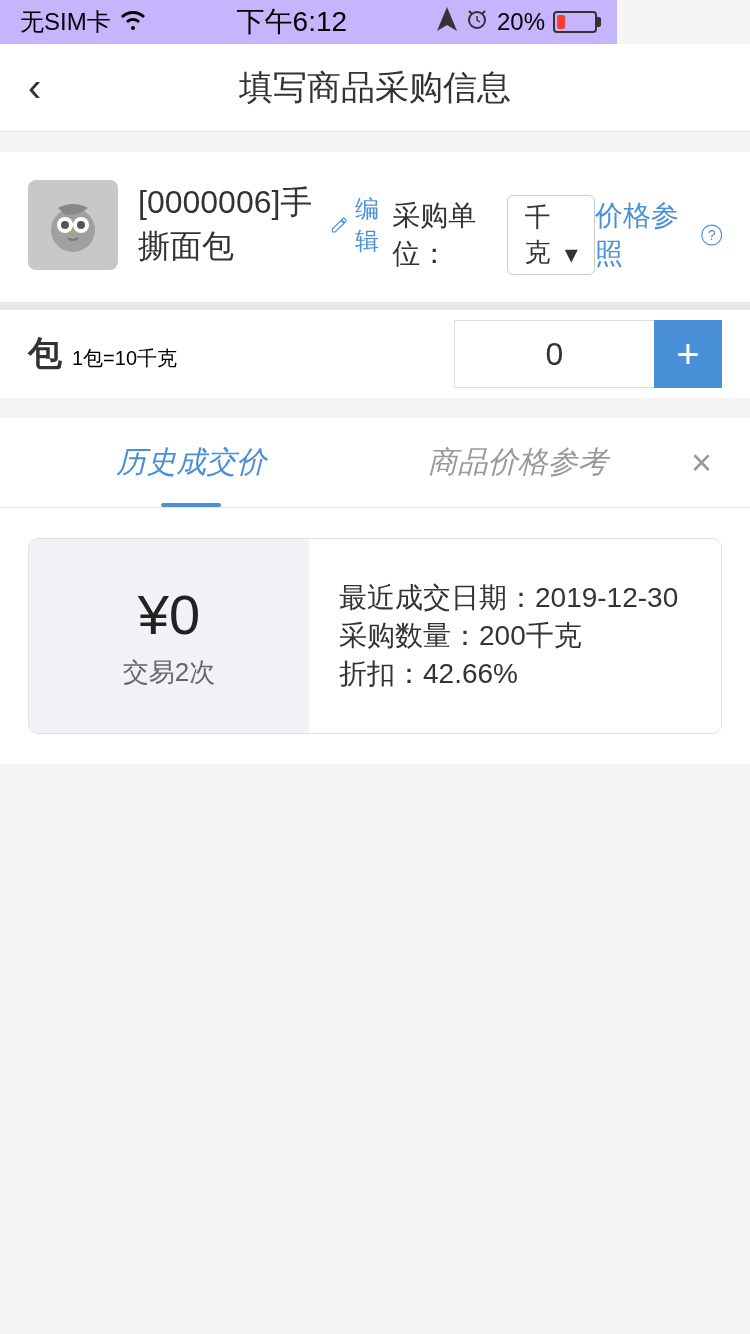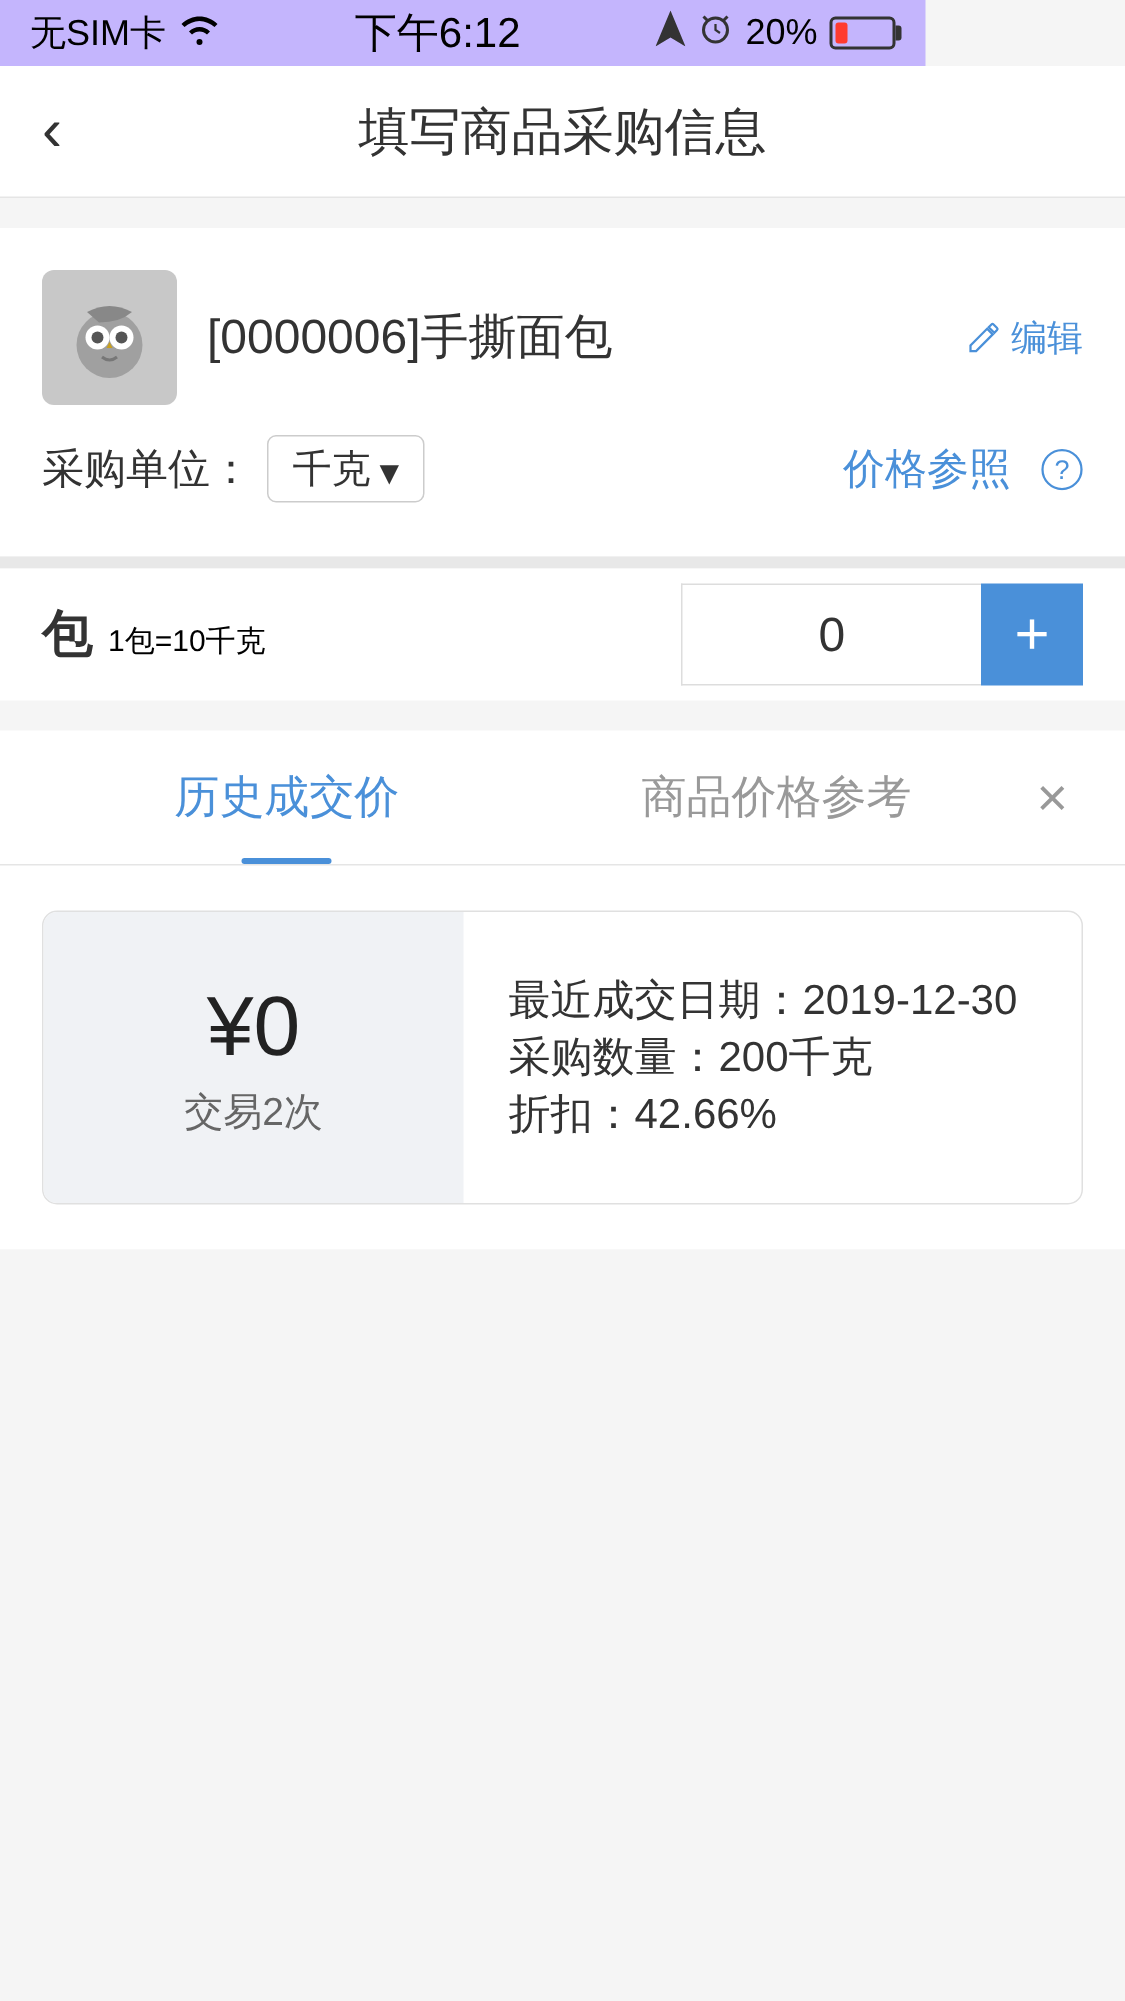--- a/index.html
+++ b/index.html
@@ -90,23 +90,22 @@
     .nav-title {
       font-size: 34px;
       font-weight: 400;
       color: #333;
     }
 
     
     .product-card {
       background: #fff;
       margin-top: 20px;
-      padding: 28px 28px 36px 28px;
-      display: flex;
-      flex-direction: column;
+      padding: 28px 28px 12px 28px;
+      display: flex;
     }
     .product-top-row {
       display: flex;
       align-items: center;
       justify-content: space-between;
       margin-bottom: 20px;
     }
     .product-left {
       display: flex;
       align-items: center;
@@ -245,20 +244,21 @@
       height: 90px;
     }
     .tab-item {
       flex: 1;
       text-align: center;
       font-size: 30px;
       color: #999;
       cursor: pointer;
       padding: 24px 0;
       position: relative;
+      font-style: italic;
     }
     .tab-item.active {
       color: #4a90d9;
       font-weight: 500;
     }
     .tab-item.active::after {
       content: '';
       position: absolute;
       bottom: 0;
       left: 50%;

